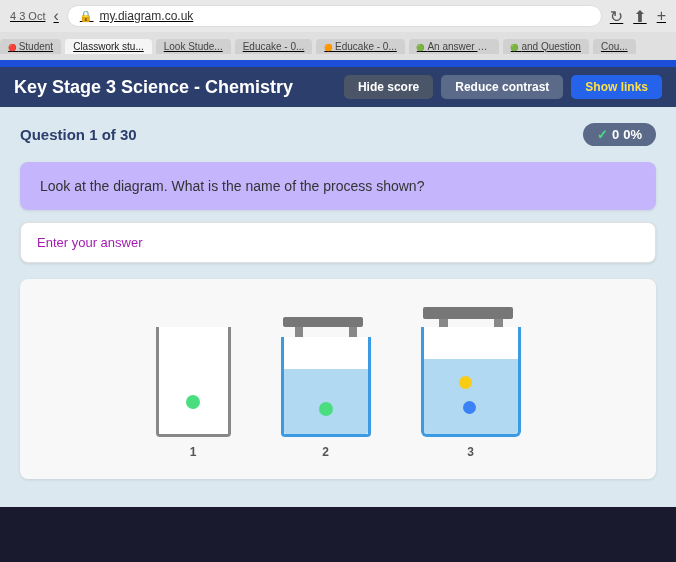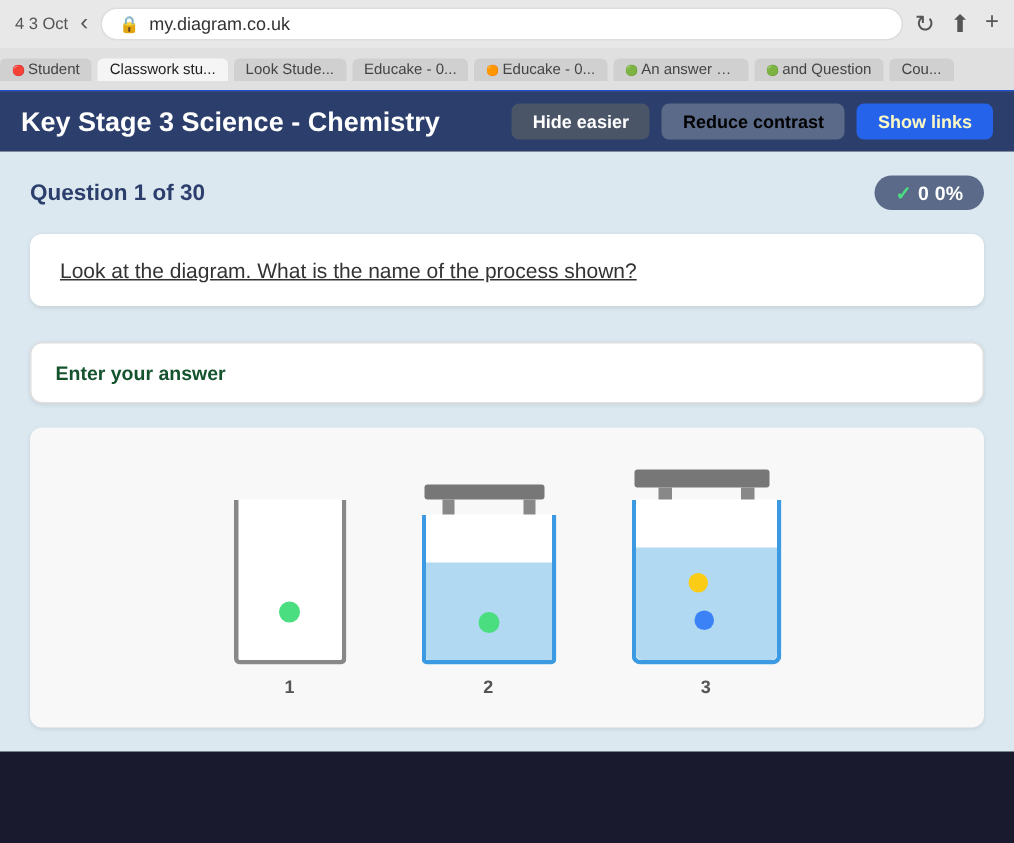--- a/index.html
+++ b/index.html
@@ -8,21 +8,22 @@
       background: #1a1a2e;
       width: 676px;
       height: 562px;
       overflow: hidden;
       position: relative;
     }
 
     
     .browser-chrome {
       background: #a3a3a3;
-      border-bottom: 1px solid #1d4ed8;
+      border-bottom: 7px solid #1d4ed8;
+      text-decoration: underline;
     }
     .title-bar {
       display: flex;
       align-items: center;
       padding: 6px 10px;
       background: #e8e8e8;
       height: 32px;
       gap: 8px;
     }
     .back-btn {
@@ -100,22 +101,22 @@
     }
     .header-btn {
       padding: 5px 14px;
       border-radius: 5px;
       font-size: 12px;
       font-weight: 600;
       border: none;
       cursor: pointer;
     }
     .btn-hide { background: #4a5568; color: white; }
-    .btn-reduce { background: #5a6a88; color: #000000; }
-    .btn-show { background: #2563eb; color: #fef9c3; }
+    .btn-reduce { background: #5a6a88; color: #ffffff; }
+    .btn-show { background: #2563eb; color: #fde047; }
 
     
     .main-content {
       background: #dce8f0;
       padding: 16px 20px;
       min-height: 400px;
     }
 
     
     .question-header {
@@ -137,43 +138,41 @@
       font-size: 13px;
       font-weight: 600;
       display: flex;
       align-items: center;
       gap: 4px;
     }
     .check-mark { color: #4ade80; }
 
     
     .question-box {
-      background: #ffffff;
+      background: #c4b5fd;
       border-radius: 8px;
       padding: 16px 20px;
-      margin-bottom: 24px;
+      margin-bottom: 12px;
       font-size: 14px;
       color: #333;
       box-shadow: 0 1px 3px rgba(0,0,0,0.1);
-      text-decoration: underline;
     }
 
     
     .answer-input {
       background: white;
       border-radius: 8px;
       padding: 12px 16px;
       font-size: 13px;
-      color: #14532d;
+      color: #a21caf;
       box-shadow: 0 1px 3px rgba(0,0,0,0.1);
       border: 1px solid #e0e0e0;
       width: 100%;
       margin-bottom: 16px;
       cursor: text;
-      font-weight: bold;
     }
 
     
     .diagram-area {
       background: #f8f8f8;
       border-radius: 8px;
       padding: 20px;
       display: flex;
       justify-content: center;
       align-items: flex-end;
@@ -358,21 +357,21 @@
     <div class="tab-item orange-dot">Educake - 0...</div>
     <div class="tab-item green-dot">An answer wa...</div>
     <div class="tab-item green-dot">and Question</div>
     <div class="tab-item">Cou...</div>
   </div>
 </div>
 
 <div class="app-header">
   <h1 class="app-title">Key Stage 3 Science - Chemistry</h1>
   <div class="header-buttons">
-    <button class="header-btn btn-hide">Hide easier</button>
+    <button class="header-btn btn-hide">Hide score</button>
     <button class="header-btn btn-reduce">Reduce contrast</button>
     <button class="header-btn btn-show">Show links</button>
   </div>
 </div>
 
 <div class="main-content">
 
   <div class="question-header">
     <span class="question-label">Question 1 of 30</span>
     <div class="score-badge">

